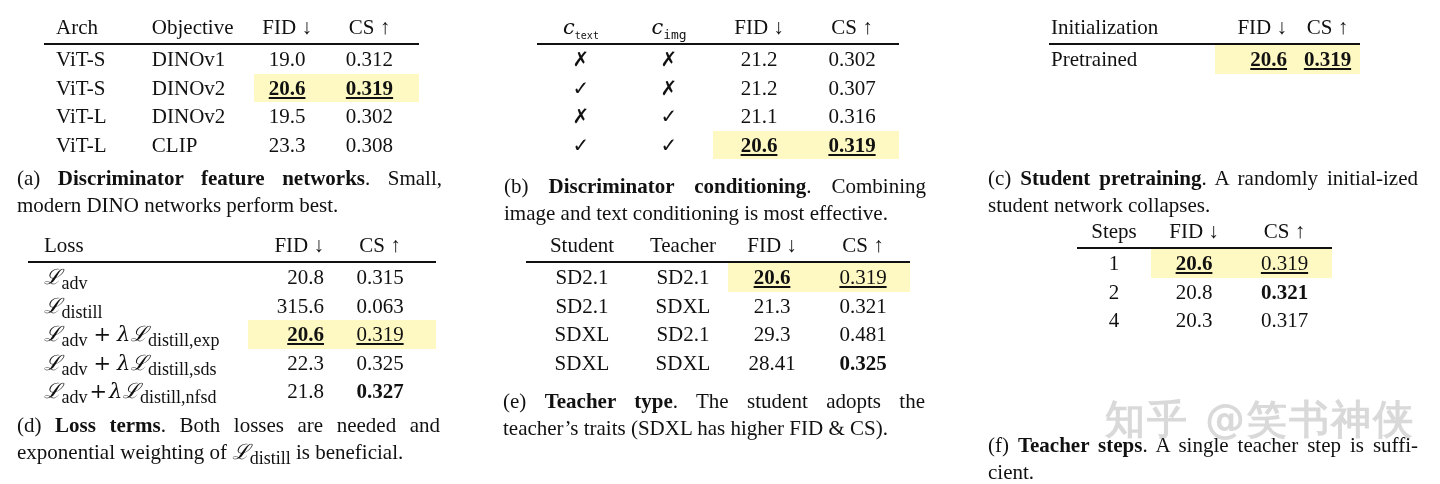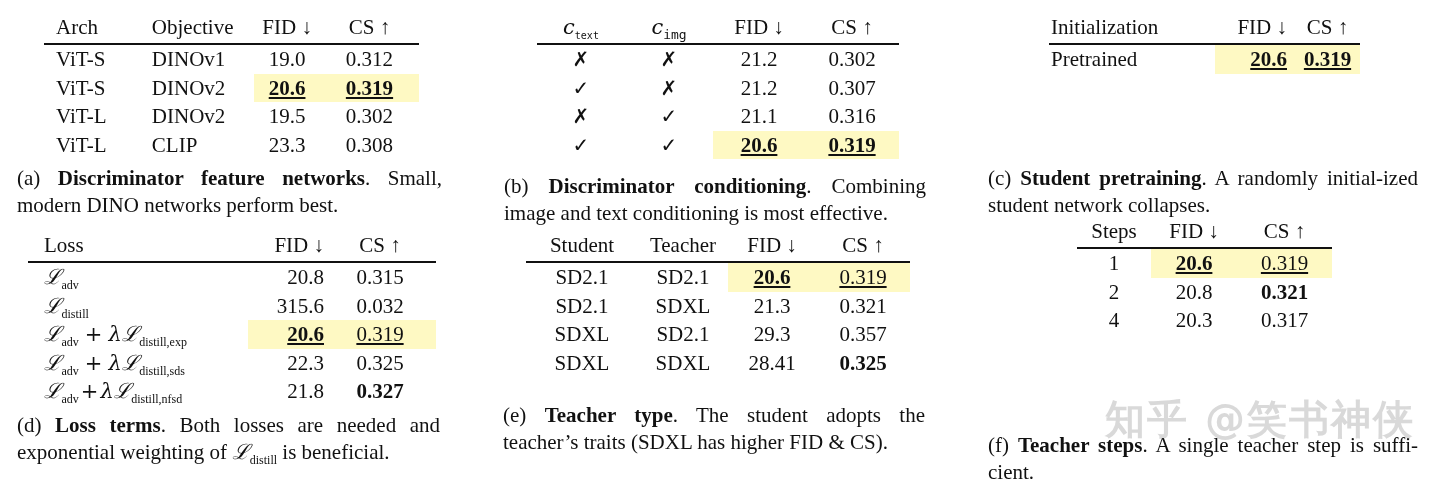--- a/index.html
+++ b/index.html
@@ -29,21 +29,21 @@
     .l { text-align: left; }
     .caption {
       position: absolute;
       font-size: 21px;
       line-height: 27px;
       text-align: justify;
     }
     .caption b { font-weight: bold; }
     .math { font-family: "DejaVu Serif", serif; font-style: italic; }
     .cal { font-family: "DejaVu Serif", serif; font-style: italic; font-size: 21px; }
-    sub { font-size: 12px; vertical-align: -5px; line-height: 0; font-style: normal; font-family: "Liberation Serif", serif; }
+    sub { font-size: 18px; vertical-align: -5px; line-height: 0; font-style: normal; font-family: "Liberation Serif", serif; }
     .sym { font-family: "DejaVu Sans", sans-serif; font-size: 20px; }
     .op { font-family: "DejaVu Serif", serif; padding: 0 6px; }
     .watermark {
       position: absolute; left: 1105px; top: 392px;
       font-family: "DejaVu Sans", sans-serif;
       font-size: 40px; color: rgba(120,120,120,0.28);
       letter-spacing: 2px; pointer-events: none; white-space: nowrap; font-weight: bold;
     }
   </style>
 </head>
@@ -169,21 +169,21 @@
     </thead>
     <tbody>
       <tr>
         <td style="padding-left:16px;"><span class="cal">ℒ</span><sub>adv</sub></td>
         <td class="r">20.8</td>
         <td class="c">0.315</td>
       </tr>
       <tr>
         <td style="padding-left:16px;"><span class="cal">ℒ</span><sub>distill</sub></td>
         <td class="r">315.6</td>
-        <td class="c">0.032</td>
+        <td class="c">0.063</td>
       </tr>
       <tr>
         <td style="padding-left:16px;"><span class="cal">ℒ</span><sub>adv</sub><span class="op">+</span><span class="math">λ</span><span class="cal">ℒ</span><sub>distill,exp</sub></td>
         <td class="r hl b">20.6</td>
         <td class="c hl">0.319</td>
       </tr>
       <tr>
         <td style="padding-left:16px;"><span class="cal">ℒ</span><sub>adv</sub><span class="op">+</span><span class="math">λ</span><span class="cal">ℒ</span><sub>distill,sds</sub></td>
         <td class="r">22.3</td>
         <td class="c">0.325</td>
@@ -221,31 +221,31 @@
       <tr>
         <td class="c">SD2.1</td>
         <td class="c">SDXL</td>
         <td class="c">21.3</td>
         <td class="c">0.321</td>
       </tr>
       <tr>
         <td class="c">SDXL</td>
         <td class="c">SD2.1</td>
         <td class="c">29.3</td>
-        <td class="c">0.357</td>
+        <td class="c">0.481</td>
       </tr>
       <tr>
         <td class="c">SDXL</td>
         <td class="c">SDXL</td>
         <td class="c">28.41</td>
         <td class="c b">0.325</td>
       </tr>
     </tbody>
   </table>
-  <div class="caption" style="left:503px; top:402px; width:422px;">
+  <div class="caption" style="left:503px; top:388px; width:422px;">
     <span>(e)</span>
     <b>Teacher type</b><span>.  The student adopts the teacher’s traits (SDXL has higher FID &amp; CS).</span>
   </div>
 </div>
 
 <div class="panel">
   <table class="t" style="left:1077px; top:217px; width:255px;">
     <thead>
       <tr>
         <th class="c" style="width:74px;">Steps</th>

